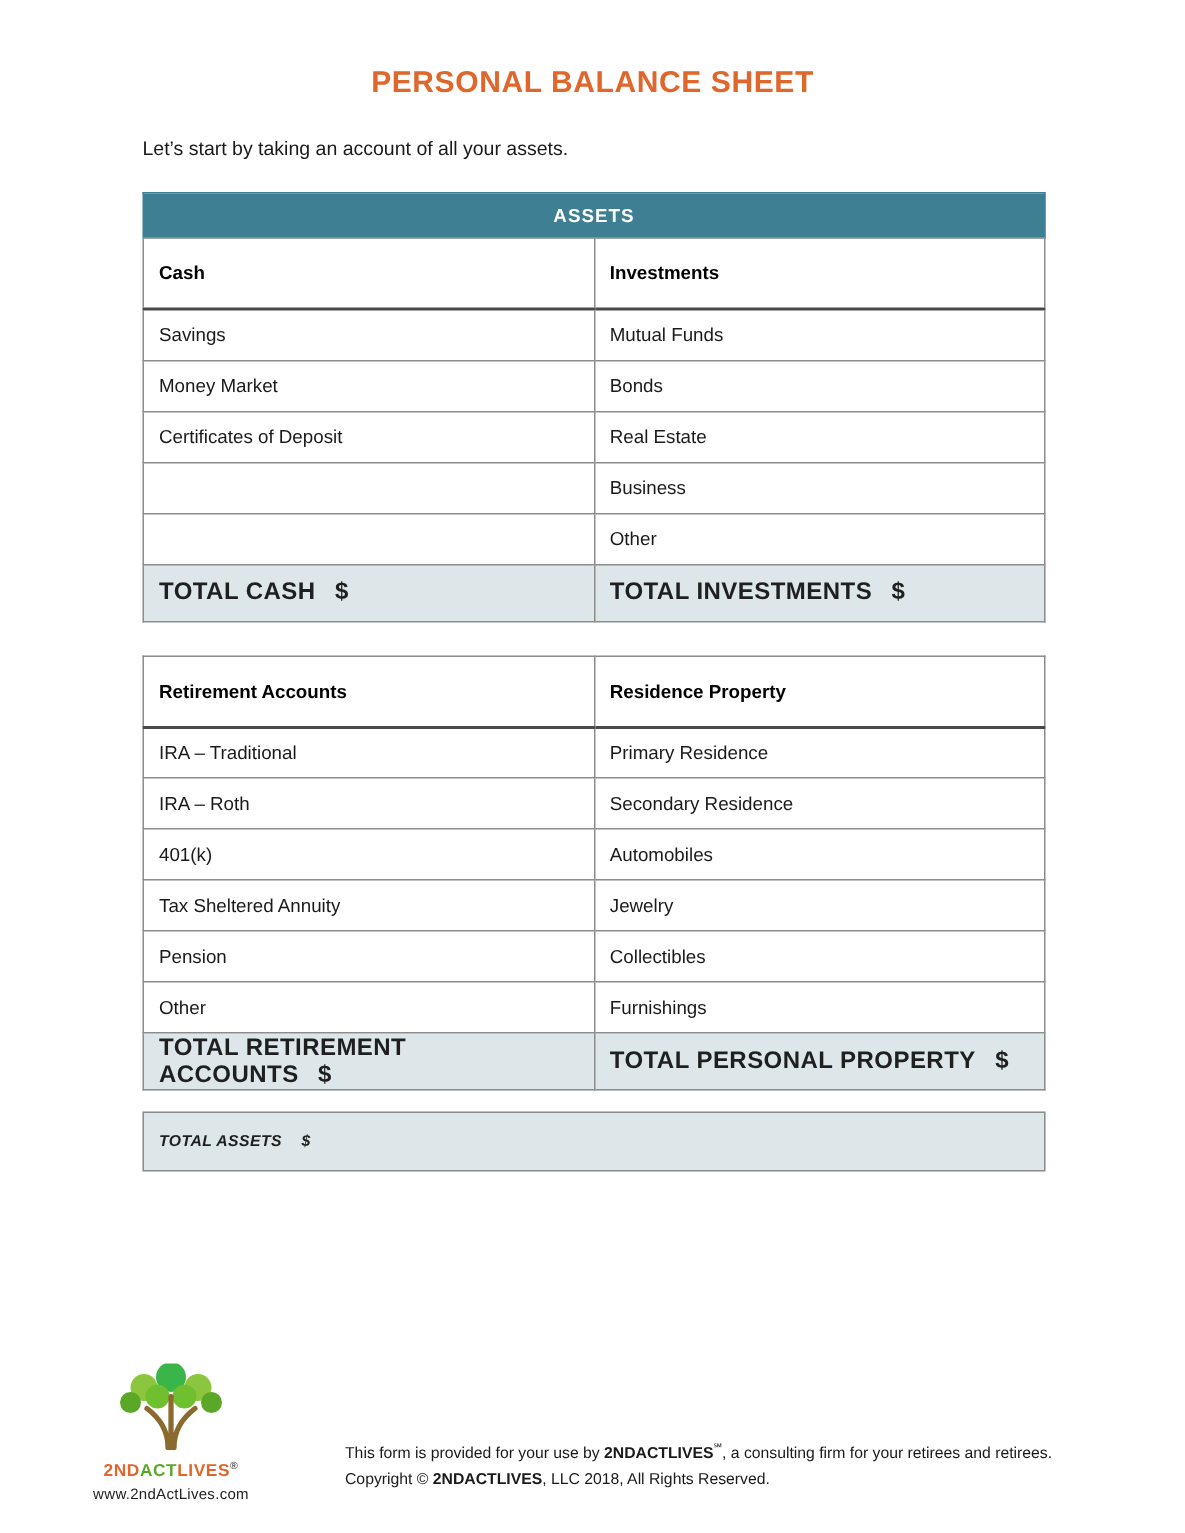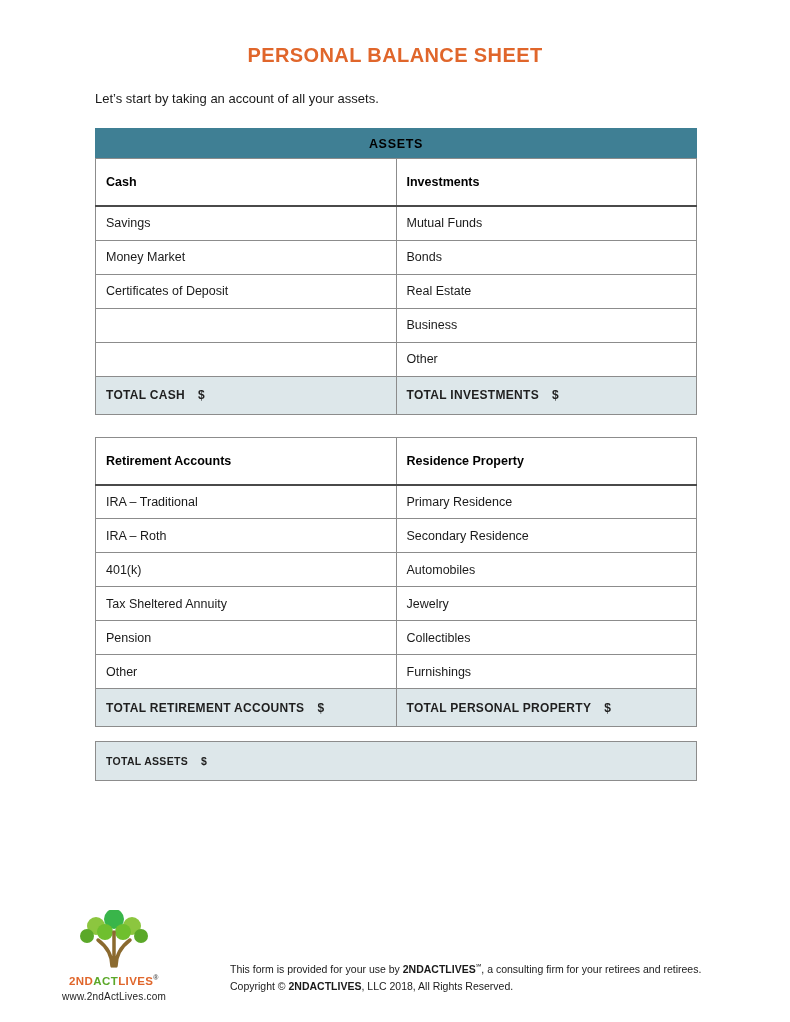--- a/index.html
+++ b/index.html
@@ -28,21 +28,21 @@
   .content { margin-left:95px; width:602px; }
   table.tbl {
     border-collapse:collapse;
     width:602px;
     table-layout:fixed;
     margin-top:22px;
   }
   table.tbl.second { }
   .banner-cell {
     background:var(--banner-teal,#3F7F94);
-    color:#000000;
+    color:#ffffff;
     font-size:12.5px;
     font-weight:bold;
     text-align:center;
     height:30px;
     letter-spacing:0.7px;
     border:1px solid var(--banner-teal,#3F7F94);
     border-bottom:1px solid #8C8C8C;
   }
   th.col-h {
     font-size:12.5px;
@@ -58,39 +58,40 @@
     font-size:12.5px;
     padding:0 10px;
     height:34px;
     border:1px solid #8C8C8C;
     color:#1a1a1a;
     background:#fff;
   }
   tr.total td.cell {
     background:var(--total-row-bg,#DDE7EA);
     font-weight:bold;
-    font-size:12px;
+    font-size:16px;
     height:38px;
     letter-spacing:0.3px;
     color:#1f1f1f;
   }
   .dollar { margin-left:13px; }
   .total-assets {
     margin-top:14px;
     width:602px;
     height:40px;
     background:var(--total-row-bg,#DDE7EA);
     border:1px solid #8C8C8C;
     display:flex;
     align-items:center;
     padding:0 10px;
     font-size:10.5px;
     font-weight:bold;
     letter-spacing:0.3px;
     color:#1f1f1f;
+    font-style:italic;
   }
   
   .footer-logo {
     position:absolute;
     left:34px;
     bottom:20px;
     width:160px;
     text-align:center;
   }
   .logo-text {

